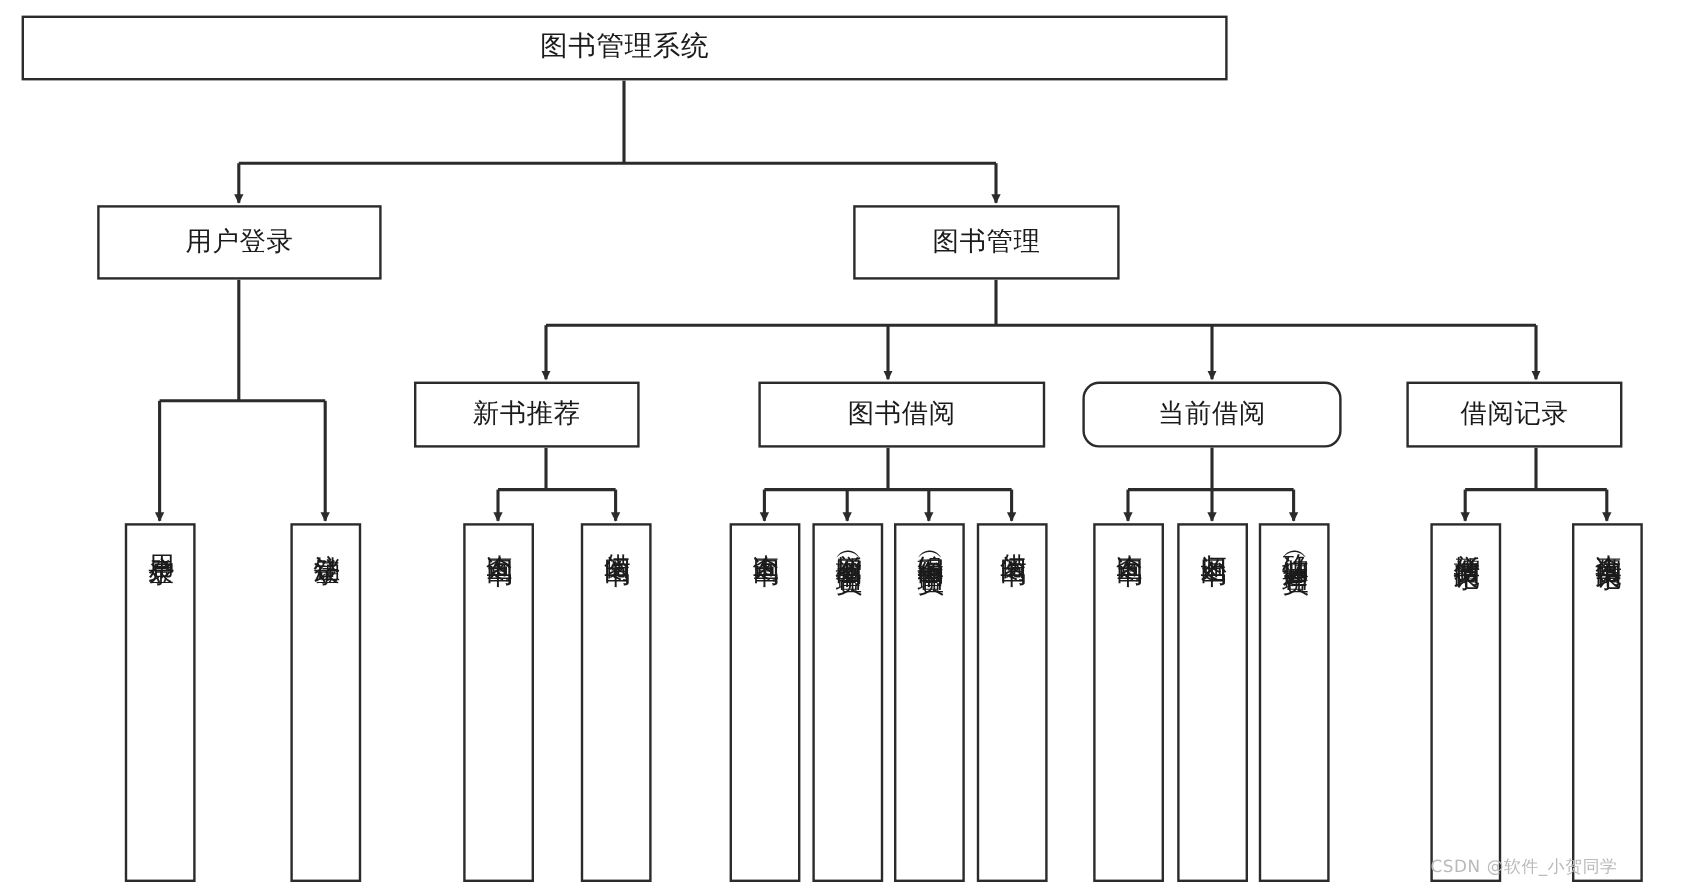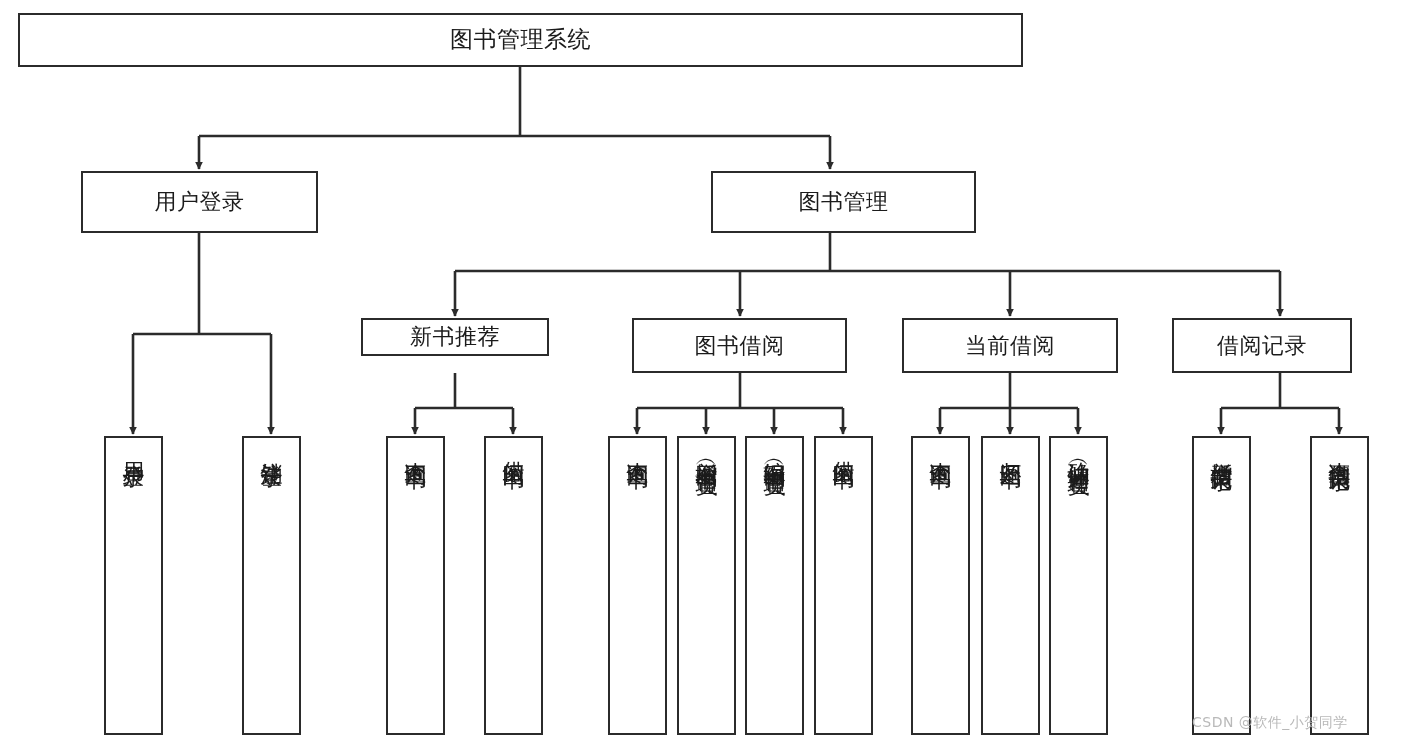--- a/index.html
+++ b/index.html
@@ -117,31 +117,31 @@
       </g>
   </svg>
 
   <div class="node-box root horiz" id="node-root" style="left: 18px; top: 13px; width: 1005px; height: 54px; border-color: rgb(43, 43, 43);">
     <span class="node-label">图书管理系统</span>
   </div>
 
   <div class="node-box horiz" id="node-l2-0" style="left: 81px; top: 171px; width: 237px; height: 62px; border-color: rgb(43, 43, 43);">
     <span class="node-label">用户登录</span>
   </div>
-  <div class="node-box horiz" id="node-l2-1" style="left: 711px; top: 171px; width: 265px; height: 62px; border-color: rgb(43, 43, 43);">
+  <div class="node-box horiz" id="node-l2-1" style="left: 711px; top: 171px; width: 222px; height: 62px; border-color: rgb(43, 43, 43);">
     <span class="node-label">图书管理</span>
   </div>
 
-  <div class="node-box horiz" id="node-l3-0" style="left: 361px; top: 318px; width: 188px; height: 38px; border-color: rgb(43, 43, 43);">
+  <div class="node-box horiz" id="node-l3-0" style="left: 345px; top: 318px; width: 188px; height: 55px; border-color: rgb(43, 43, 43);">
     <span class="node-label">新书推荐</span>
   </div>
-  <div class="node-box horiz" id="node-l3-1" style="left: 632px; top: 318px; width: 215px; height: 55px; border-color: rgb(43, 43, 43);">
+  <div class="node-box horiz" id="node-l3-1" style="left: 632px; top: 318px; width: 239px; height: 55px; border-color: rgb(43, 43, 43);">
     <span class="node-label">图书借阅</span>
   </div>
-  <div class="node-box horiz" id="node-l3-2" style="left: 902px; top: 318px; width: 216px; height: 55px; border-color: rgb(43, 43, 43);">
+  <div class="node-box horiz" id="node-l3-2" style="left: 902px; top: 318px; width: 216px; height: 55px; border-color: rgb(43, 43, 43); border-radius: 14px;">
     <span class="node-label">当前借阅</span>
   </div>
   <div class="node-box horiz" id="node-l3-3" style="left: 1172px; top: 318px; width: 180px; height: 55px; border-color: rgb(43, 43, 43);">
     <span class="node-label">借阅记录</span>
   </div>
 
   <div class="node-box vert" id="node-leaf-0" style="left: 104px; top: 436px; width: 59px; height: 299px; border-color: rgb(43, 43, 43);">
     <span class="node-label">用户登录</span>
   </div>
   <div class="node-box vert" id="node-leaf-1" style="left: 242px; top: 436px; width: 59px; height: 299px; border-color: rgb(43, 43, 43);">

